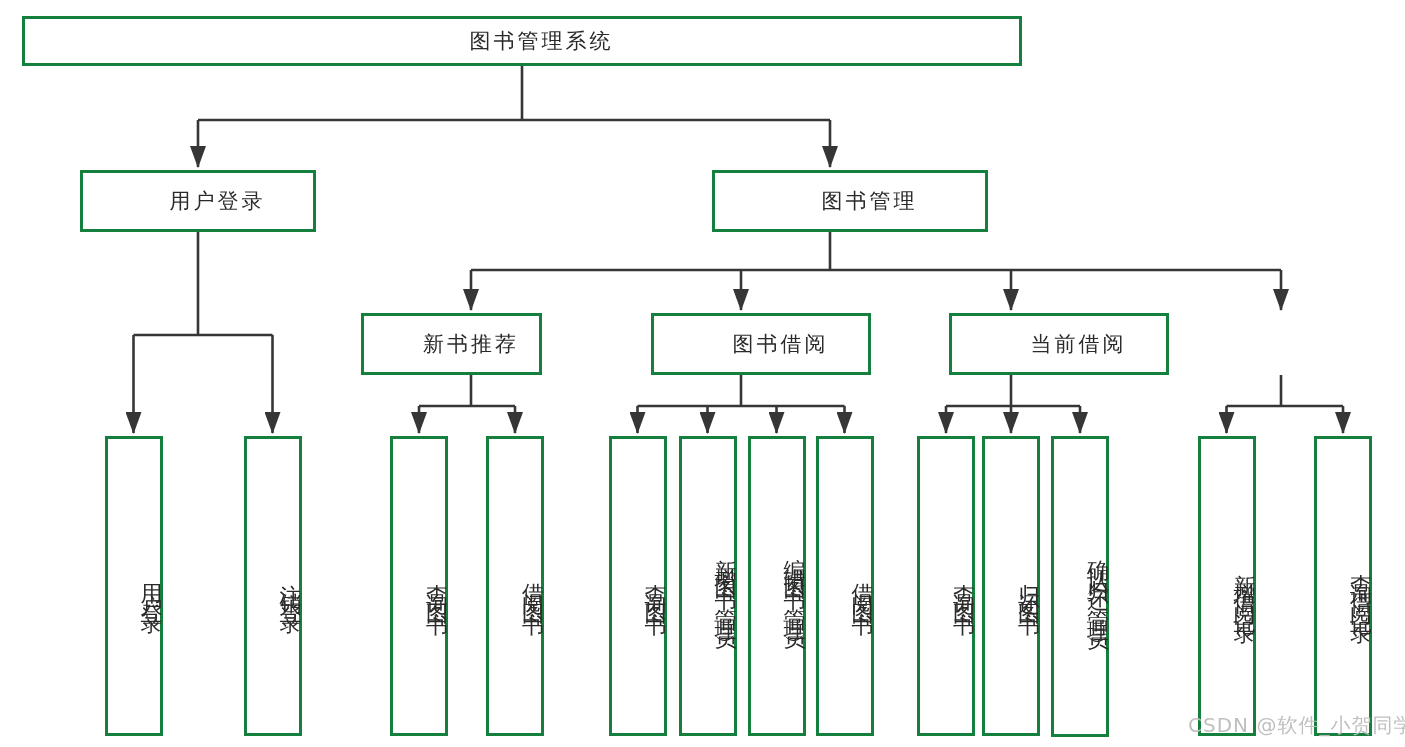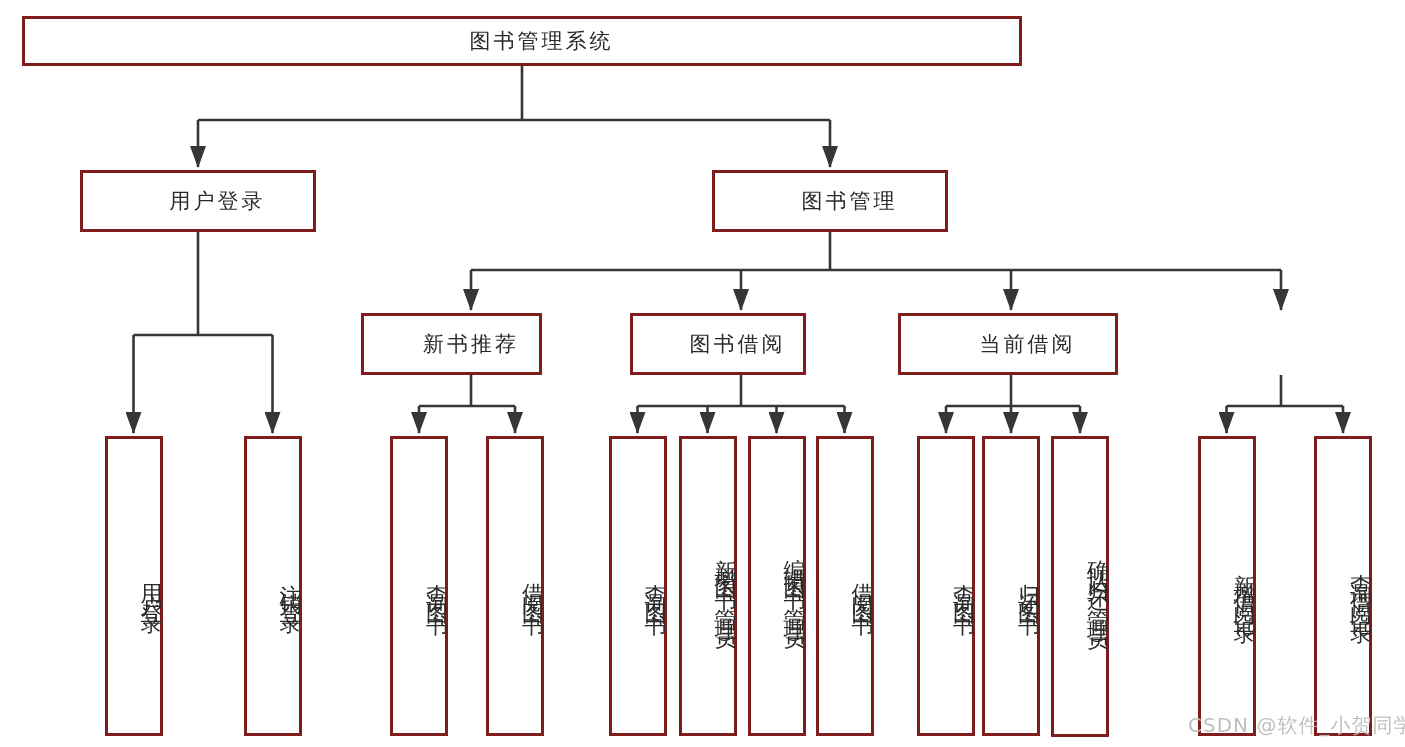--- a/index.html
+++ b/index.html
@@ -13,21 +13,21 @@
   }
   .wires {
     position: absolute;
     left: 0; top: 0;
     width: 1405px; height: 747px;
   }
   .box {
     position: absolute;
     box-sizing: border-box;
     background: #ffffff;
-    border: 3px solid #7f1d1d;
+    border: 3px solid #15803d;
     display: flex;
     align-items: center;
     justify-content: center;
     color: #2a2a2a;
     padding-left: 36px;
   }
   .box.h { font-size: 21px; }
   .box.h span { letter-spacing: 3px; text-indent: 3px; white-space: nowrap; }
   .box.v { font-size: 22px; }
   .box.v span {
@@ -91,31 +91,31 @@
     <path class="wire" marker-end="url(#arrow)" d="M1343,406 L1343,433"></path>
   </svg>
 
   <div class="box h" style="left:22px; top:16px; width:1000px; height:50px">
     <span>图书管理系统</span>
   </div>
 
   <div class="box h" style="left:80px; top:170px; width:236px; height:62px">
     <span>用户登录</span>
   </div>
-  <div class="box h" style="left:712px; top:170px; width:236px; height:62px">
+  <div class="box h" style="left:712px; top:170px; width:276px; height:62px">
     <span>图书管理</span>
   </div>
 
   <div class="box h" style="left:361px; top:313px; width:181px; height:62px">
     <span>新书推荐</span>
   </div>
-  <div class="box h" style="left:630px; top:313px; width:176px; height:62px">
+  <div class="box h" style="left:651px; top:313px; width:220px; height:62px">
     <span>图书借阅</span>
   </div>
-  <div class="box h" style="left:898px; top:313px; width:220px; height:62px">
+  <div class="box h" style="left:949px; top:313px; width:220px; height:62px">
     <span>当前借阅</span>
   </div>
 
   <div class="box v" style="left:104.5px; top:436px; width:58px; height:300px">
     <span>用户登录</span>
   </div>
   <div class="box v" style="left:243.5px; top:436px; width:58px; height:300px">
     <span>注销登录</span>
   </div>
 

